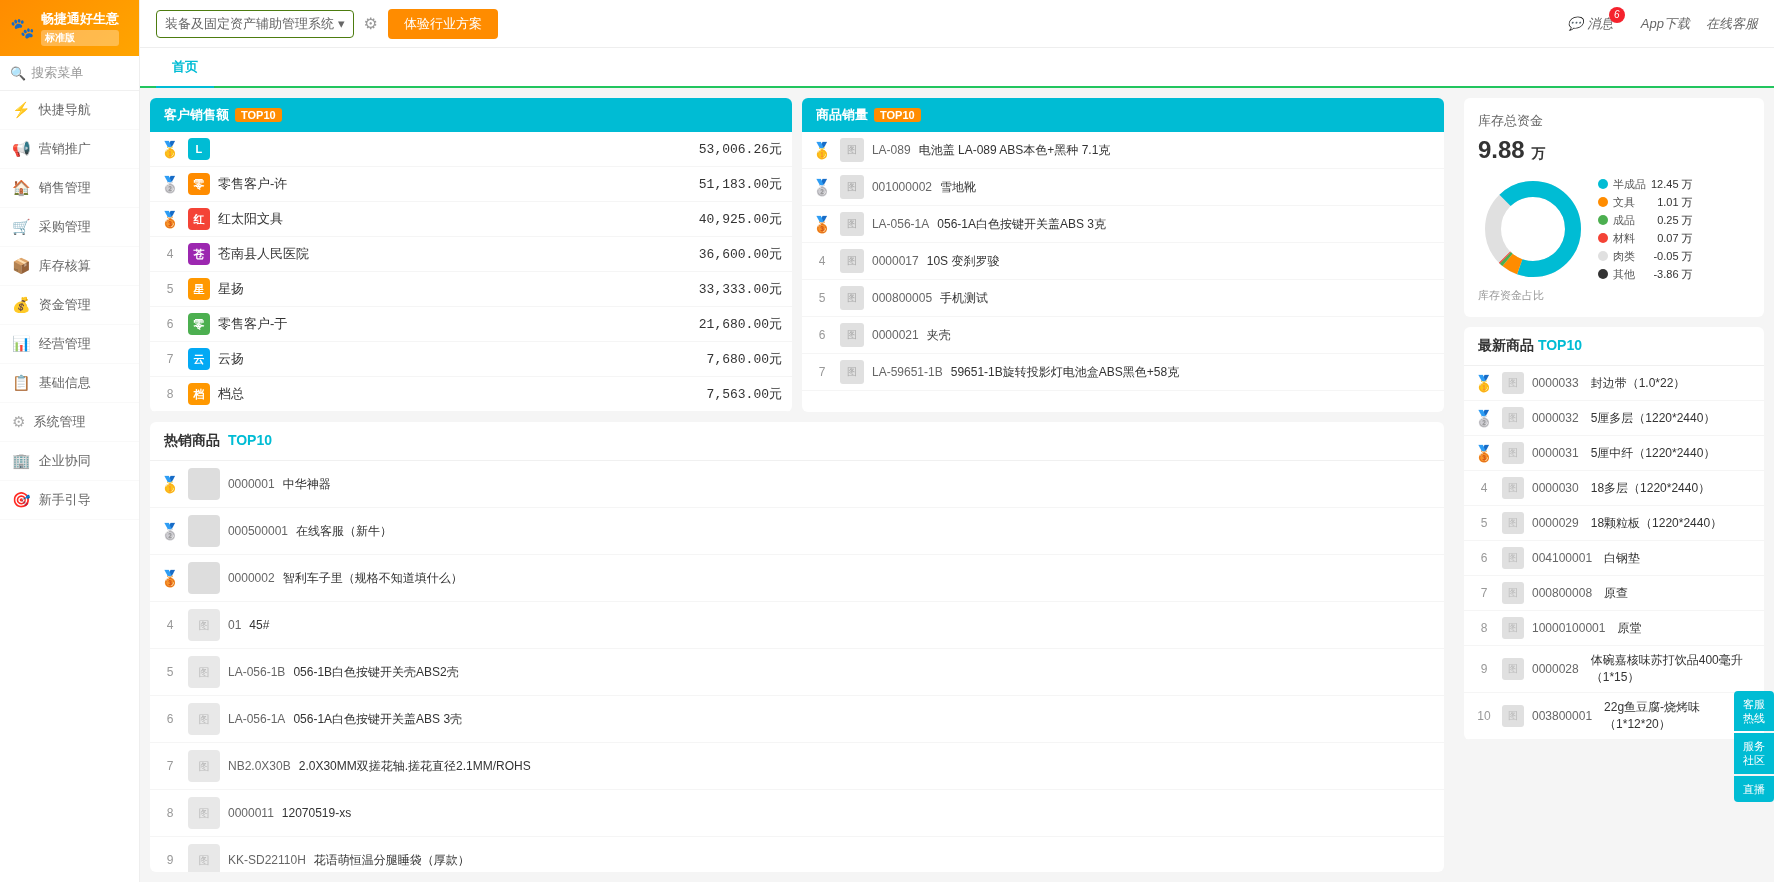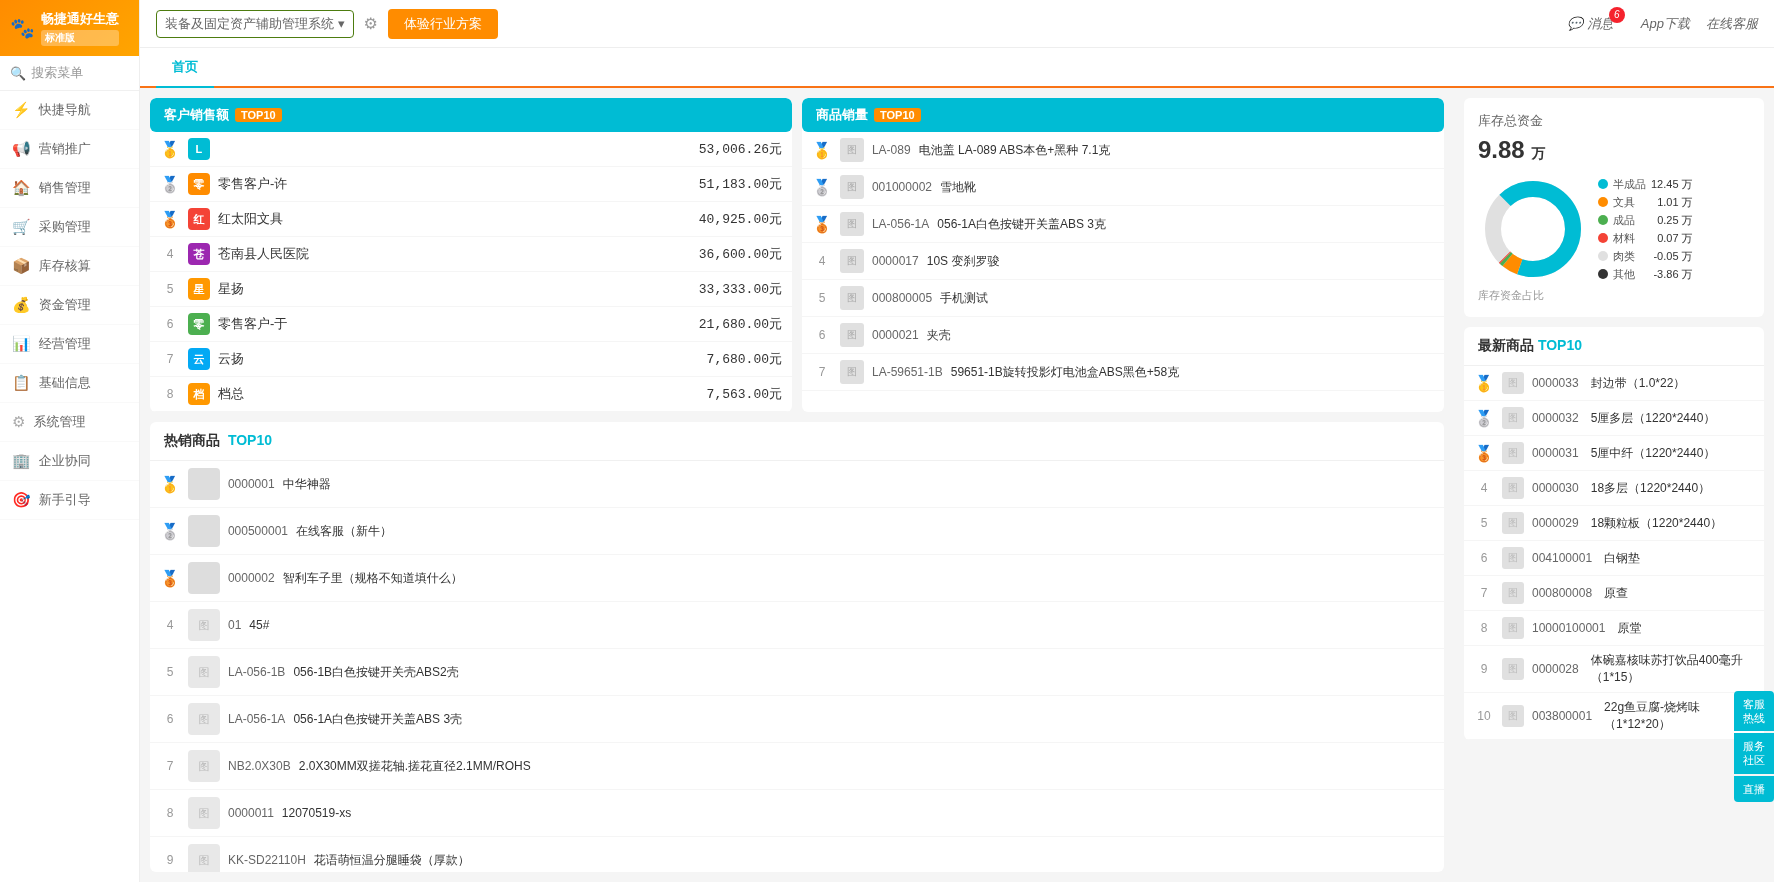--- a/index.html
+++ b/index.html
@@ -118,21 +118,21 @@
       align-items: center;
       justify-content: center;
       margin-left: -8px;
       margin-top: -8px;
       vertical-align: top;
     }
     .nav-tab-bar {
       background: #fff;
       display: flex;
       align-items: center;
-      border-bottom: 2px solid #f97316;
+      border-bottom: 2px solid #22c55e;
       padding: 0 16px;
     }
     .nav-tab {
       padding: 10px 16px;
       cursor: pointer;
       color: #666;
       font-size: 13px;
       border-bottom: 2px solid transparent;
       margin-bottom: -2px;
     }
@@ -173,21 +173,20 @@
     }
     .panel-header {
       background: #00bcd4;
       color: #fff;
       padding: 8px 14px;
       font-size: 13px;
       font-weight: bold;
       display: flex;
       align-items: center;
       justify-content: space-between;
-      border-radius: 6px;
     }
     .panel-header .top-label {
       background: #ff8c00;
       color: #fff;
       font-size: 11px;
       border-radius: 3px;
       padding: 1px 6px;
       margin-left: 6px;
     }
     .table-row-item {

